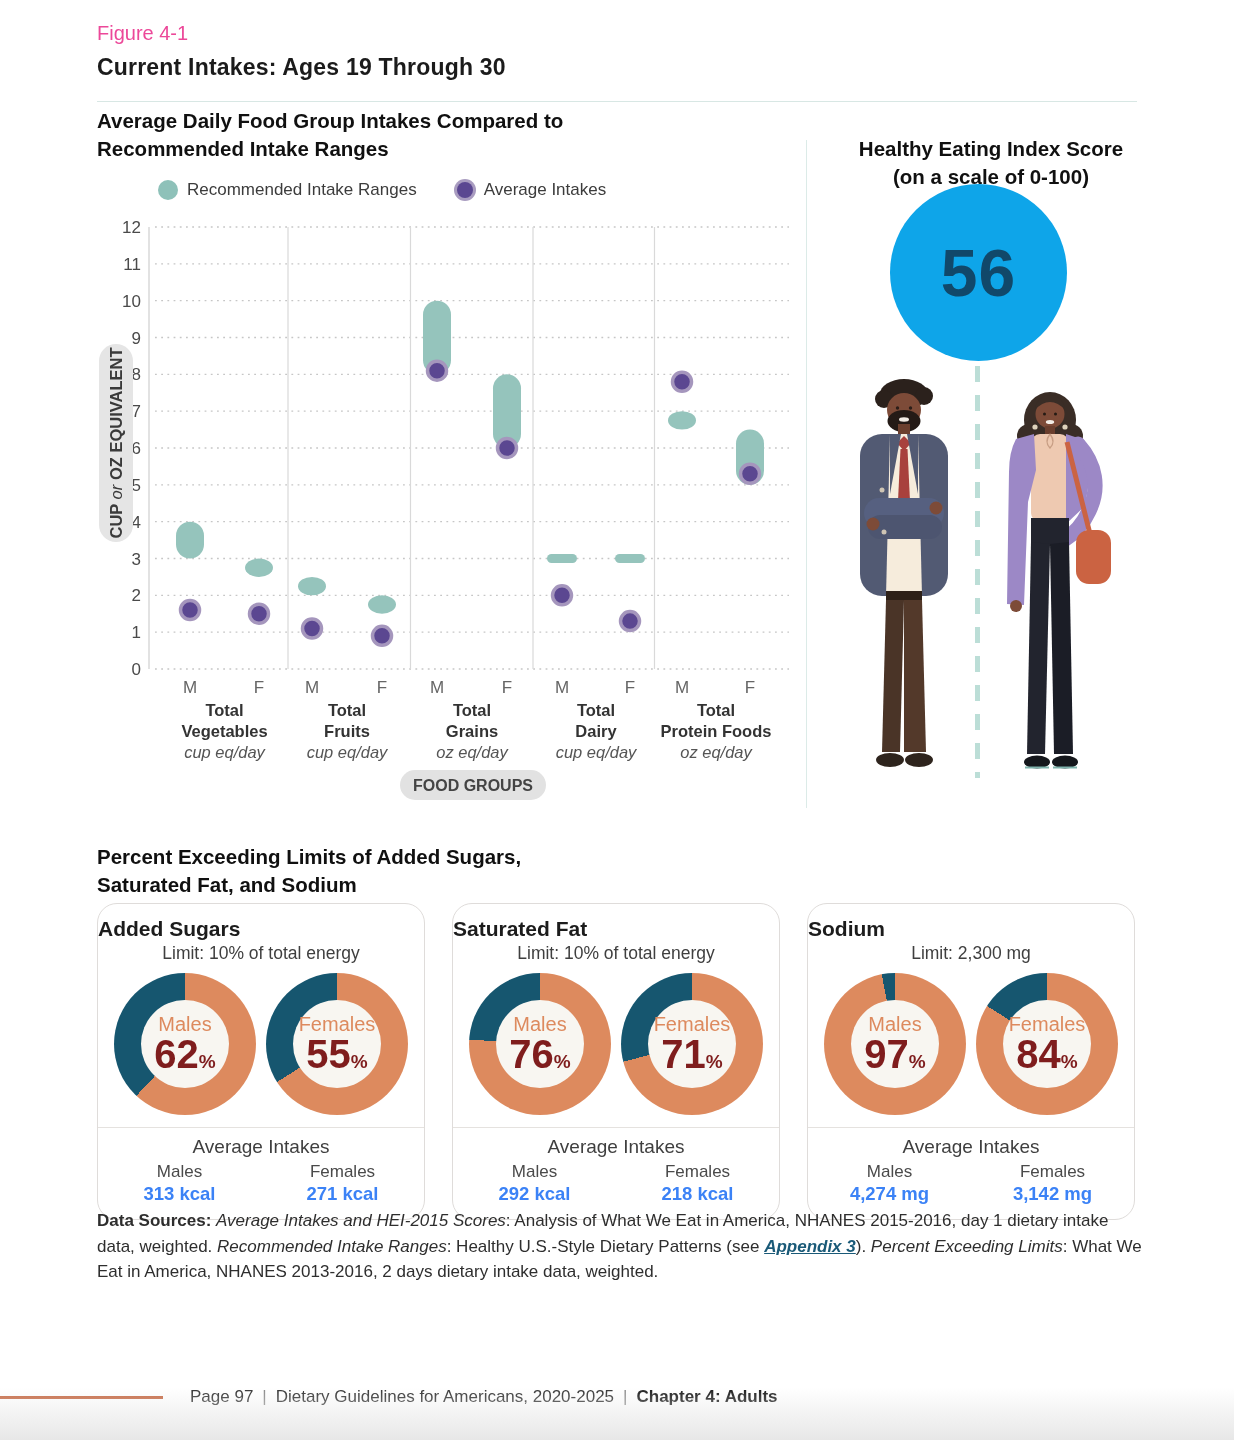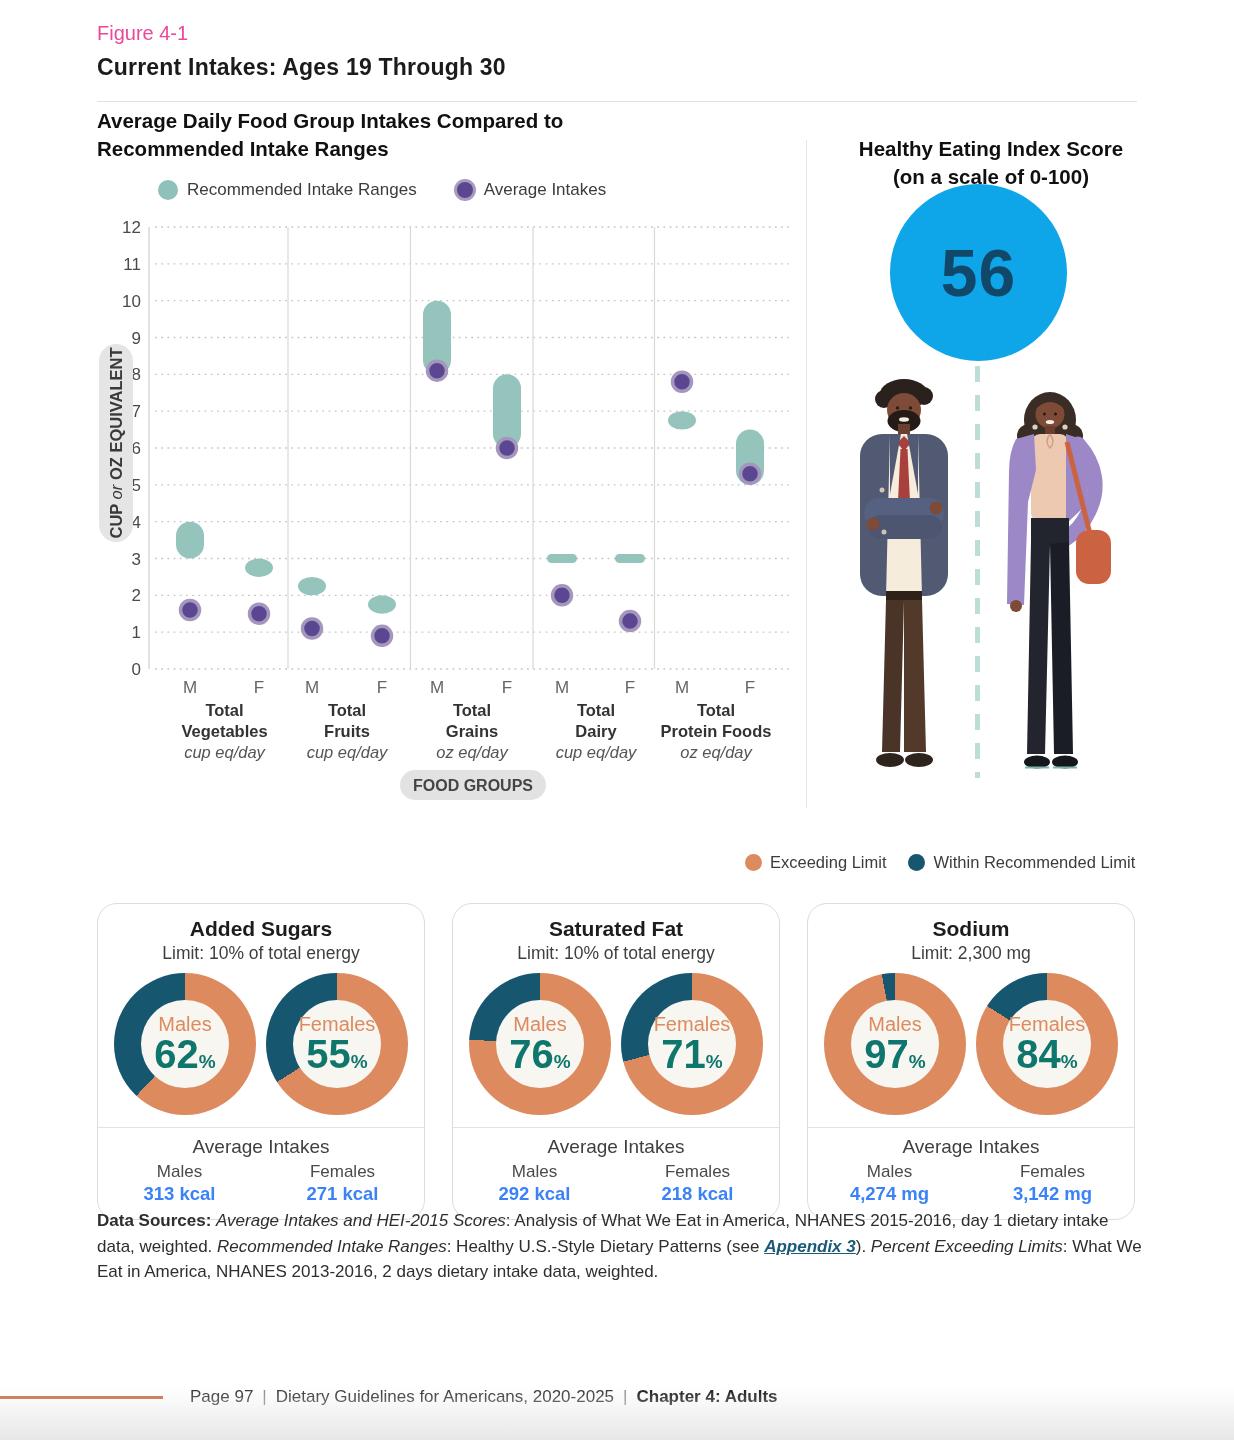--- a/index.html
+++ b/index.html
@@ -29,27 +29,27 @@
     background:repeating-linear-gradient(180deg,#bcded7 0 16px, transparent 16px 29px); }
   #people { position:absolute; left:838px; top:372px; width:285px; height:420px; }
 
   .limits-title { position:absolute; left:97px; top:843px; font-size:20.5px; font-weight:700; color:#101010; line-height:28px; }
   .limits-legend { position:absolute; left:745px; top:853px; display:flex; gap:22px; align-items:center; }
   .limits-legend .legend-item { font-size:16.5px; color:#3c3c3c; gap:8px; }
   .dot-sm { width:17px; height:17px; border-radius:50%; }
 
   .cards-row { position:absolute; left:97px; top:903px; width:1040px; display:flex; gap:27px; }
   .card { background:#fff; border:1.5px solid #dfdcda; border-radius:20px; width:328px; padding-top:13px; }
-  .card-title { text-align:center; font-size:21px; font-weight:700; color:#1c1c1c; }
+  .card-title { text-align:left; font-size:21px; font-weight:700; color:#1c1c1c; }
   .card-sub { text-align:center; font-size:17.5px; color:#3f3f3f; margin-top:2px; }
   .donut-row { display:flex; justify-content:center; gap:10px; margin-top:9px; }
   .donut { position:relative; width:142px; height:142px; border-radius:50%; }
   .donut-hole { position:absolute; inset:27px; border-radius:50%; background:#f8f6f1; display:flex; flex-direction:column; align-items:center; justify-content:center; }
   .donut-label { font-size:20px; color:#dd8a5e; line-height:20px; }
-  .donut-num-row { display:flex; align-items:baseline; color:#0f766e; }
+  .donut-num-row { display:flex; align-items:baseline; color:#7f1d1d; }
   .donut-num { font-size:40px; font-weight:800; line-height:40px; }
   .donut-pct { font-size:19px; font-weight:700; }
   .card-divider { border-top:1px solid #e5e2df; margin-top:12px; }
   .avg-title { text-align:center; font-size:19px; color:#3f3f3f; margin-top:8px; }
   .avg-cols { display:flex; margin-top:4px; padding-bottom:14px; }
   .avg-col { flex:1; text-align:center; }
   .avg-label { font-size:17px; color:#4a4a4a; }
   .avg-value { font-size:18.5px; font-weight:700; color:#3b82f6; margin-top:1px; }
 
   .sources { position:absolute; left:97px; top:1208px; width:1045px; font-size:17px; line-height:25.5px; color:#2e2e2e; }
@@ -239,31 +239,25 @@
       <polygon points="193,170 212,172 207,382 189,382" fill="#22242e"></polygon>
       <polygon points="212,172 231,170 235,382 216,382" fill="#1b1d26"></polygon>
       <rect x="238" y="158" width="35" height="54" rx="13" fill="#cb6342"></rect>
       <ellipse cx="199" cy="390" rx="13" ry="6.5" fill="#15171c"></ellipse>
       <ellipse cx="227" cy="390" rx="13" ry="6.5" fill="#15171c"></ellipse>
       <line x1="187" y1="395.5" x2="211" y2="395.5" stroke="#7fb3ac" stroke-width="2"></line>
       <line x1="215" y1="395.5" x2="239" y2="395.5" stroke="#7fb3ac" stroke-width="2"></line>
     </g>
   </svg>
 
-
-  <div class="limits-legend">
-    <div class="legend-item">
-      <span class="dot-sm" style="background:#dd8a5e"></span>
-      <span>Exceeding Limit</span>
-    </div>
-    <div class="legend-item">
-      <span class="dot-sm" style="background:#16566f"></span>
-      <span>Within Recommended Limit</span>
-    </div>
-  </div>
+  <div class="limits-title">
+    <div>Percent Exceeding Limits of Added Sugars,</div>
+    <div>Saturated Fat, and Sodium</div>
+  </div>
+
 
   <div class="cards-row">
 
     <div class="card">
       <div class="card-title">Added Sugars</div>
       <div class="card-sub">Limit: 10% of total energy</div>
       <div class="donut-row">
         <div class="donut" style="background: conic-gradient(rgb(221, 138, 94) 0deg, rgb(221, 138, 94) 62%, rgb(22, 86, 111) 62%, rgb(22, 86, 111) 100%);">
           <div class="donut-hole">
             <div class="donut-label">Males</div>

